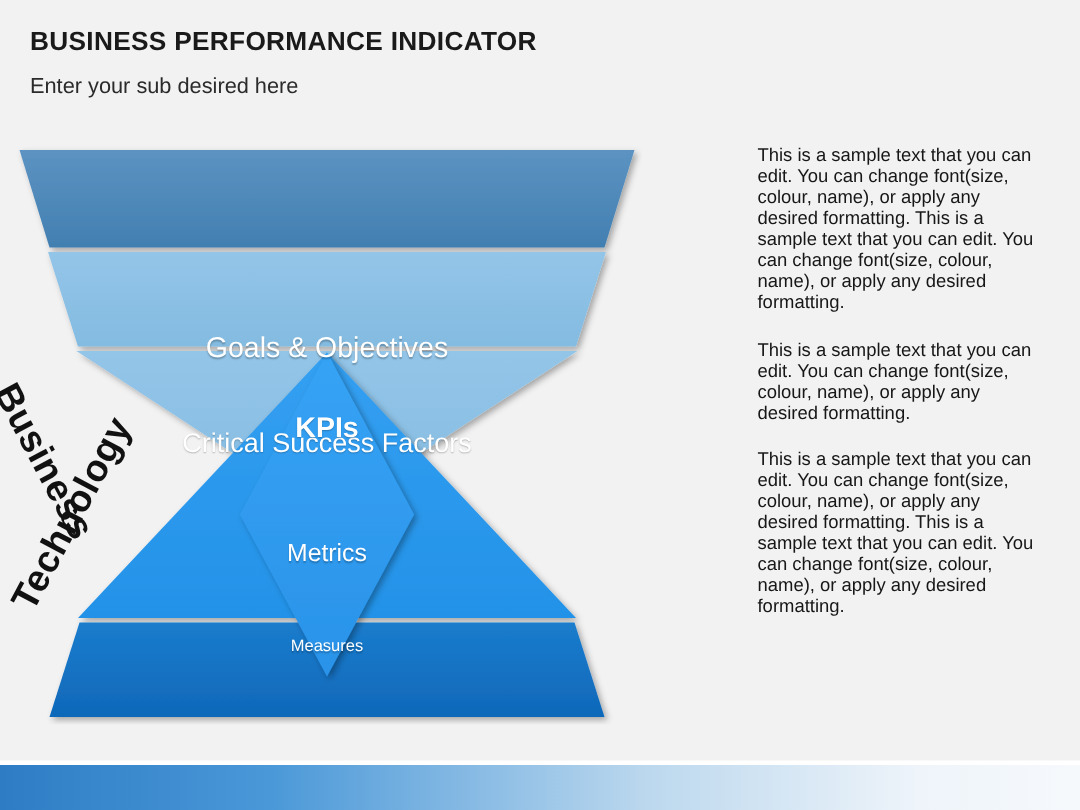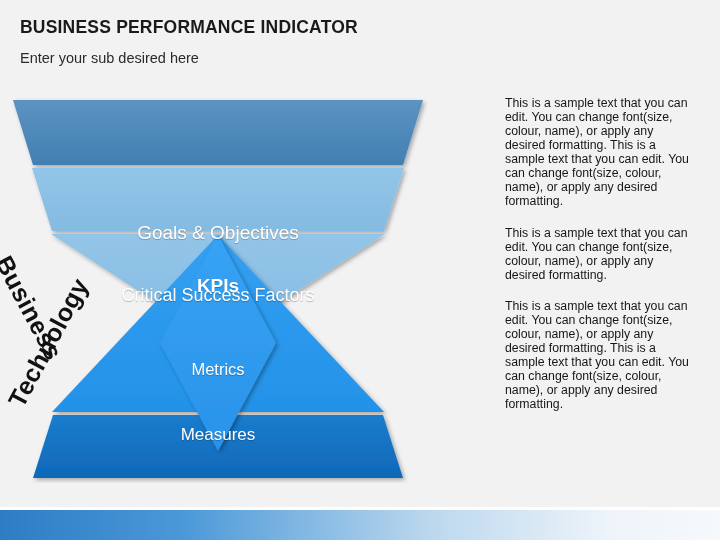--- a/index.html
+++ b/index.html
@@ -92,21 +92,21 @@
     left: 0; top: 180px; width: 420px;
     font-size: 19px;
     font-weight: bold;
   }
   #lbl-metrics {
     left: 0; top: 265px; width: 420px;
     font-size: 16.5px;
   }
   #lbl-measures {
     left: 0; top: 330px; width: 420px;
-    font-size: 17px;
+    font-size: 11px;
   }
   
   #lbl-business {
     position: absolute;
     left: 7px;
     top: 156px;
     font-size: 25px;
     font-weight: bold;
     color: #111111;
     transform: rotate(62deg);

